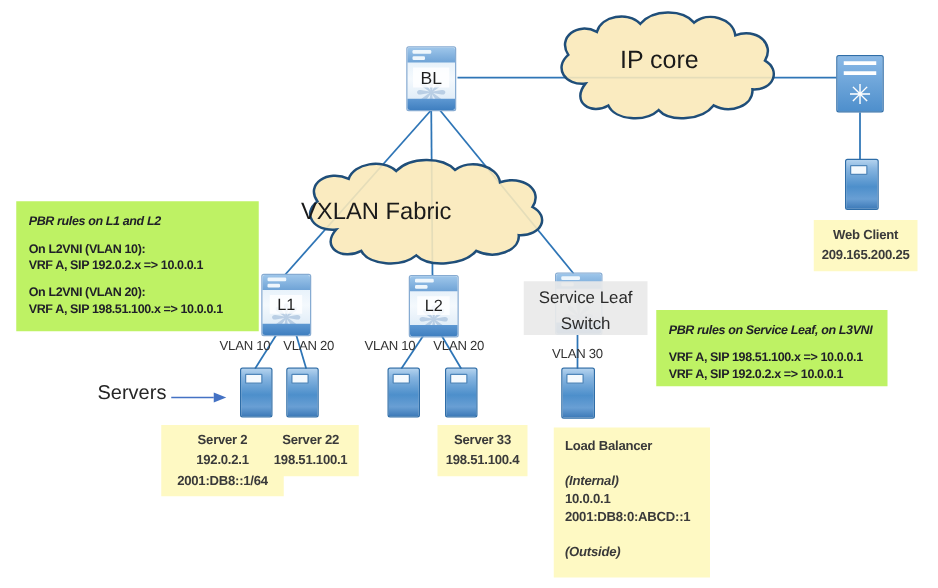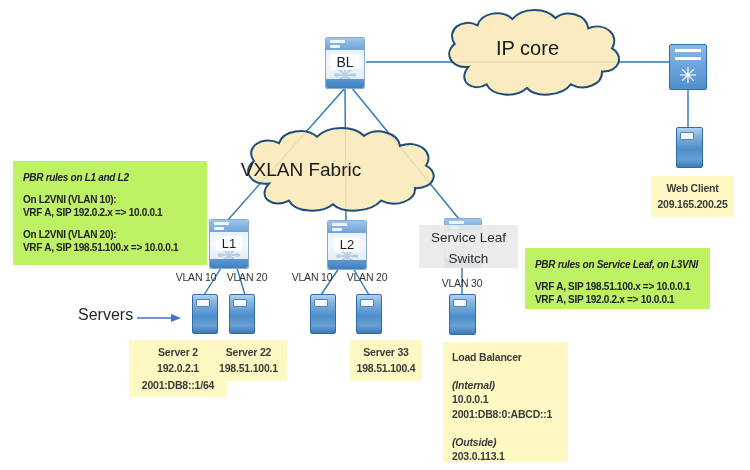--- a/index.html
+++ b/index.html
@@ -190,21 +190,20 @@
   </div>
 
   <div class="gbox lb-box" style="left:443px;top:342px;width:125px;height:120px;">
     <div class="nowrap">Load Balancer</div>
     <div class="gap"></div>
     <div class="ital nowrap">(Internal)</div>
     <div class="nowrap">10.0.0.1</div>
     <div class="nowrap">2001:DB8:0:ABCD::1</div>
     <div class="gap"></div>
     <div class="ital nowrap">(Outside)</div>
-    <div class="nowrap">203.0.113.1</div>
   </div>
 
   <div class="pbr" style="left:13px;top:161px;width:194px;height:104px;">
     <div class="title nowrap">PBR rules on L1 and L2</div>
     <div class="gap"></div>
     <div class="nowrap">On L2VNI (VLAN 10):</div>
     <div class="nowrap">VRF A, SIP 192.0.2.x  =&gt; 10.0.0.1</div>
     <div class="gap"></div>
     <div class="nowrap">On L2VNI (VLAN 20):</div>
     <div class="nowrap">VRF A, SIP 198.51.100.x  =&gt; 10.0.0.1</div>

